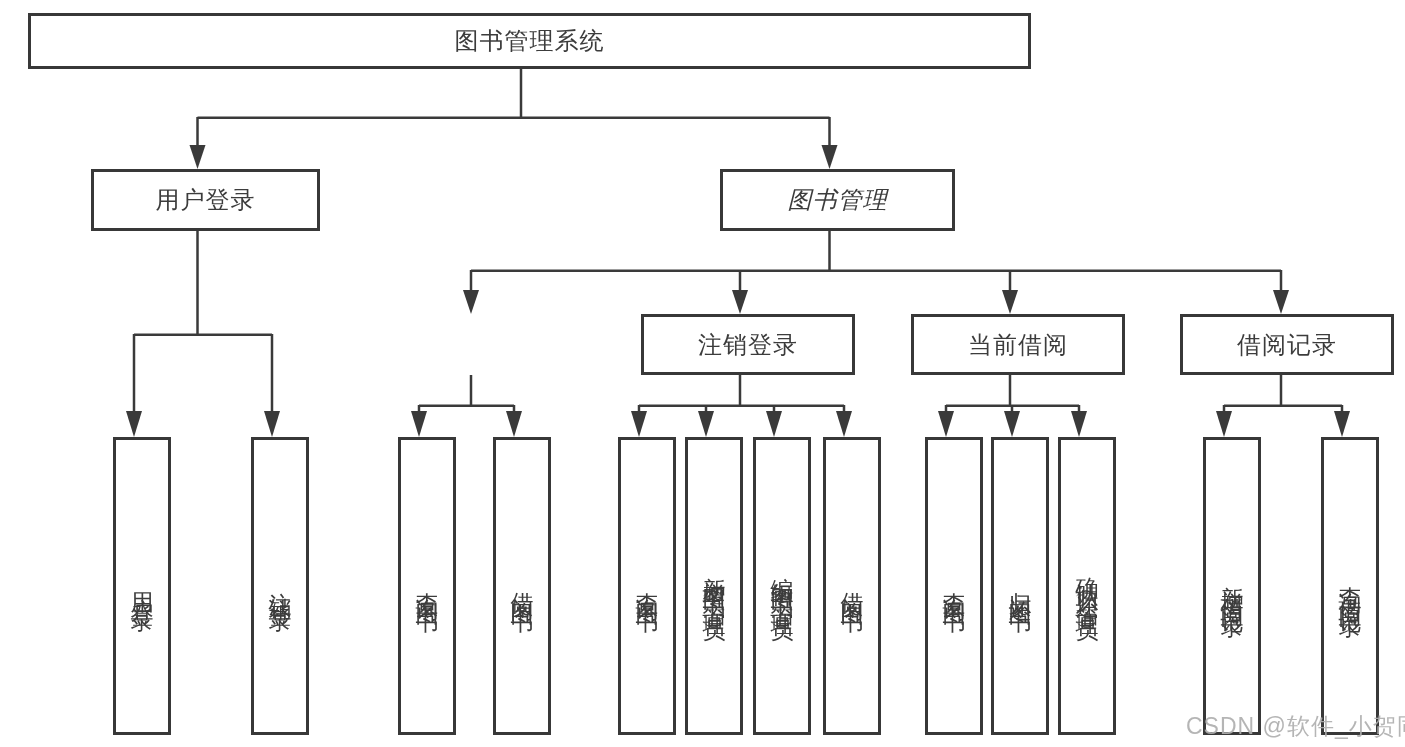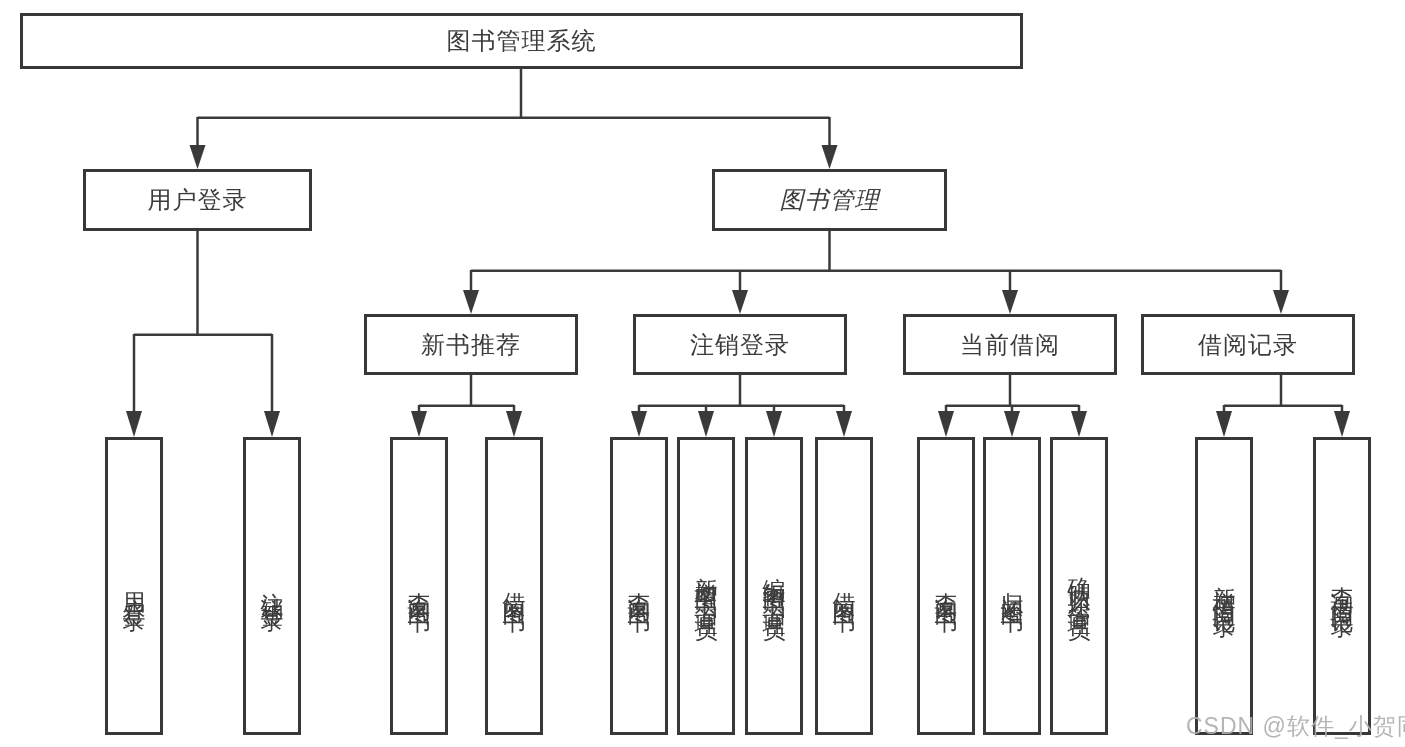--- a/index.html
+++ b/index.html
@@ -24,20 +24,21 @@
   .node {
     position: absolute;
     box-sizing: border-box;
     background: #ffffff;
     border: 3px solid #383838;
     display: flex;
     align-items: center;
     justify-content: center;
     color: #3c3c3c;
     z-index: 2;
+    margin-left: 8px;
   }
   .hnode {
     font-size: 24px;
     letter-spacing: 1px;
     white-space: nowrap;
   }
   .leaf {
     width: 58px;
     top: 437px;
     height: 298px;
@@ -143,30 +144,27 @@
     <span>图书管理系统</span>
   </div>
 
   <div class="node hnode" style="left:83px; top:169px; width:229px; height:62px;">
     <span>用户登录</span>
   </div>
   <div class="node hnode" style="left:712px; top:169px; width:235px; height:62px;font-style:italic;">
     <span>图书管理</span>
   </div>
 
-  <div class="node hnode" style="left:364px; top:314px; width:214px; height:61px;">
-    <span>新书推荐</span>
-  </div>
   <div class="node hnode" style="left:633px; top:314px; width:214px; height:61px;">
     <span>注销登录</span>
   </div>
   <div class="node hnode" style="left:903px; top:314px; width:214px; height:61px;">
     <span>当前借阅</span>
   </div>
-  <div class="node hnode" style="left:1141px; top:314px; width:214px; height:61px;justify-content:center;">
+  <div class="node hnode" style="left:1172px; top:314px; width:214px; height:61px;justify-content:center;">
     <span>借阅记录</span>
   </div>
 
   <div class="node leaf" style="left:105px;">
     <span class="vtext">用户登录</span>
   </div>
   <div class="node leaf" style="left:243px;">
     <span class="vtext">注销登录</span>
   </div>
 

